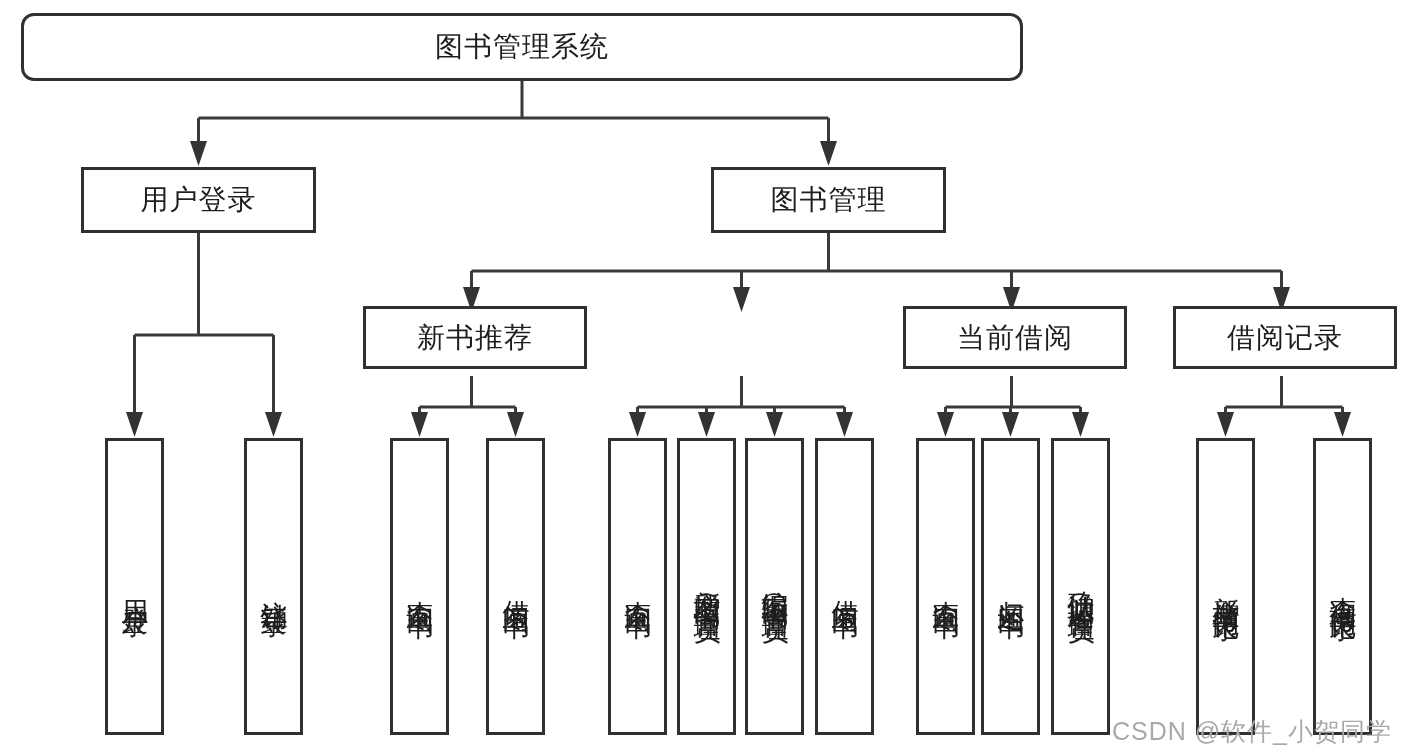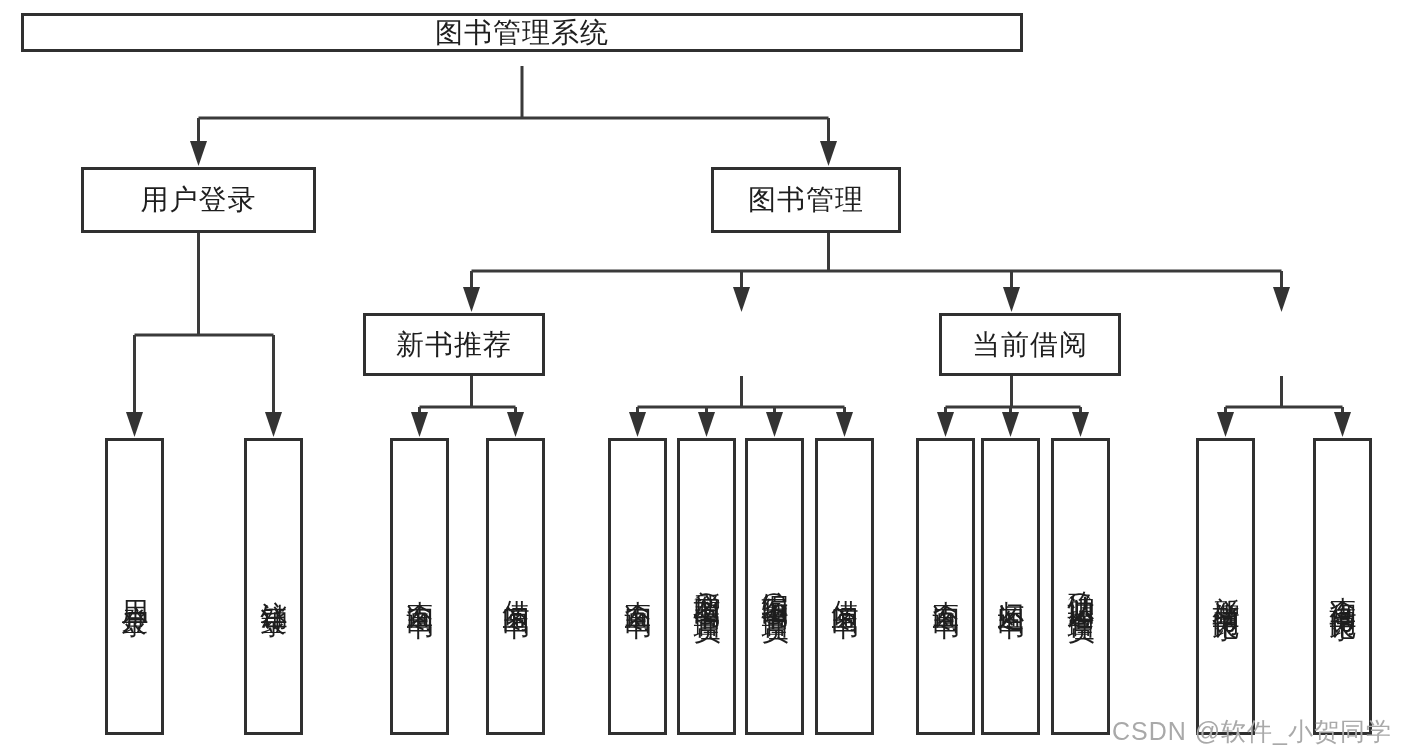--- a/index.html
+++ b/index.html
@@ -25,27 +25,27 @@
   }
   .node.h { font-size:28px; letter-spacing:1px; white-space:nowrap; }
   .node.v {
     writing-mode:vertical-rl;
     text-orientation:mixed;
     font-size:27px;
     letter-spacing:4px;
     line-height:1;
   }
   
-  .n-root  { left:21px;  top:13px;  width:1002px; height:39px; }
+  .n-root  { left:21px;  top:13px;  width:1002px; height:68px;border-radius:13px; }
   .n-l2a   { left:81px;  top:167px; width:235px;  height:66px; }
-  .n-l2b   { left:711px; top:167px; width:190px;  height:66px; }
-  .n-l3    { top:313px; width:182px; height:63px;text-align:right; }
+  .n-l2b   { left:711px; top:167px; width:235px;  height:66px; }
+  .n-l3    { top:306px; width:224px; height:63px;text-align:right; }
   .n-l3a   { left:363px; }
   .n-l3b   { left:633px; }
-  .n-l3c   { left:903px;margin-left:36px; }
+  .n-l3c   { left:903px; }
   .n-l3d   { left:1173px; }
   .leaf    { top:438px; width:59px; height:297px; }
   .lf1  { left:105px; }  .lf2  { left:244px; }
   .lf3  { left:390px; }  .lf4  { left:486px; }
   .lf5  { left:608px; }  .lf6  { left:677px; }
   .lf7  { left:745px; }  .lf8  { left:815px; }
   .lf9  { left:916px; }  .lf10 { left:981px; }
   .lf11 { left:1051px; }
   .lf12 { left:1196px; } .lf13 { left:1313px; }
   .watermark {
@@ -103,20 +103,21 @@
     </g>
   </svg>
 
   <div class="node h n-root">图书管理系统</div>
 
   <div class="node h n-l2a">用户登录</div>
   <div class="node h n-l2b">图书管理</div>
 
   <div class="node h n-l3 n-l3a">新书推荐</div>
   <div class="node h n-l3 n-l3c">当前借阅</div>
+  <div class="node h n-l3 n-l3d">借阅记录</div>
 
   <div class="node v leaf lf1">用户登录</div>
   <div class="node v leaf lf2">注销登录</div>
 
   <div class="node v leaf lf3">查询图书</div>
   <div class="node v leaf lf4">借阅图书</div>
 
   <div class="node v leaf lf5">查询图书</div>
   <div class="node v leaf lf6">新增图书（管理员）</div>
   <div class="node v leaf lf7">编辑图书（管理员）</div>

